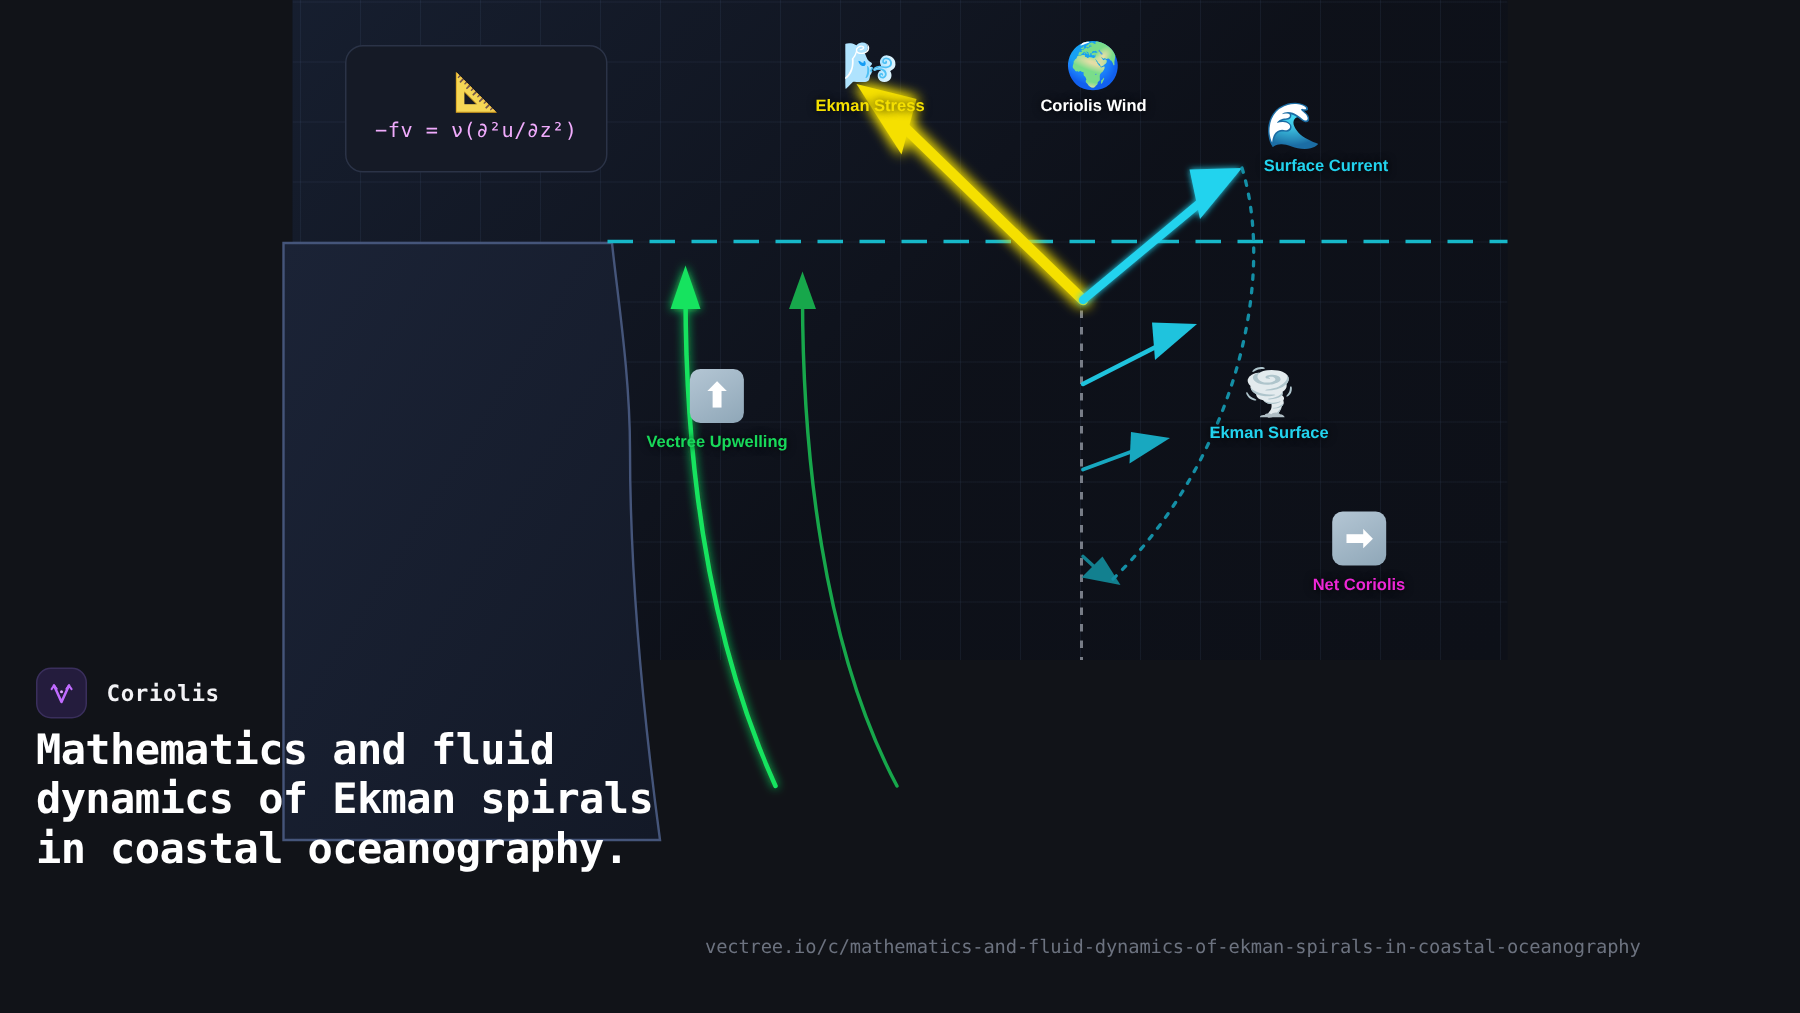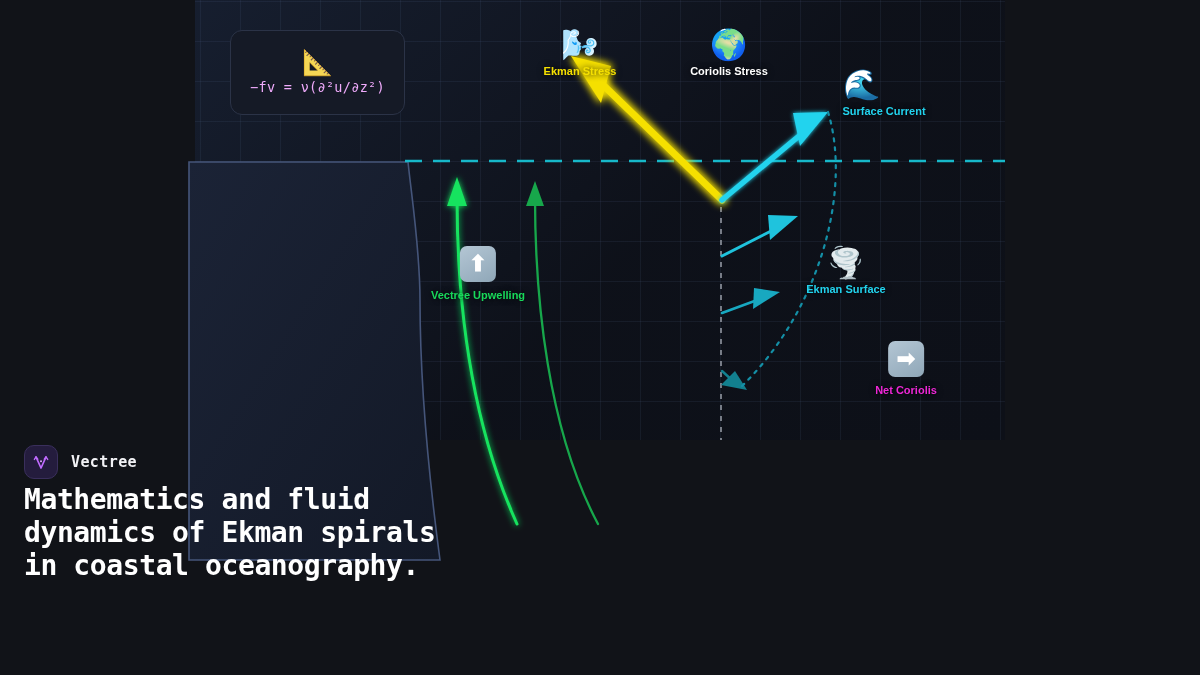--- a/index.html
+++ b/index.html
@@ -175,21 +175,21 @@
     <div class="formula-text">−fv = ν(∂²u/∂z²)</div>
   </div>
 
   <div class="node" id="n0" style="left:580px;top:28px;">
     <div class="glyph">🌬️</div>
     <div class="cap" style="color:#f5e000;">Ekman Stress</div>
   </div>
 
   <div class="node" id="n1" style="left:729px;top:28px;">
     <div class="glyph">🌍</div>
-    <div class="cap" style="color:#ffffff;">Coriolis Stress</div>
+    <div class="cap" style="color:#ffffff;">Coriolis Wind</div>
   </div>
 
   <div class="node" id="n2" style="left:862px;top:68px;">
     <div class="glyph">🌊</div>
     <div class="cap" style="color:#22d3ee;margin-left:44px;">Surface Current</div>
   </div>
 
   <div class="node" id="n3" style="left:846px;top:246px;">
     <div class="glyph">🌪️</div>
     <div class="cap" style="color:#22d3ee;">Ekman Surface</div>
@@ -206,19 +206,20 @@
   </div>
 
   <div class="brand">
     <div class="brand-mark">
       <svg width="20" height="20" viewBox="0 0 20 20">
         <path d="M5 5 L10 16 L15 5" fill="none" stroke="#c06bff" stroke-width="1.7" stroke-linecap="round" stroke-linejoin="round"></path>
         <path d="M5 5 L3.4 7.4 M5 5 L6.8 7.2 M15 5 L13.3 7.2 M15 5 L16.7 7.4" fill="none" stroke="#c06bff" stroke-width="1.4" stroke-linecap="round"></path>
         <circle cx="10" cy="9.2" r="1" fill="#e0a6ff"></circle>
       </svg>
     </div>
-    <div class="brand-name">Vectree</div>
+    <div class="brand-name">Coriolis</div>
   </div>
 
   <div class="headline">Mathematics and fluid dynamics of Ekman spirals in coastal oceanography.</div>
 
+  <div class="url">vectree.io/c/mathematics-and-fluid-dynamics-of-ekman-spirals-in-coastal-oceanography</div>
 
 </div>
 
 </body></html>

